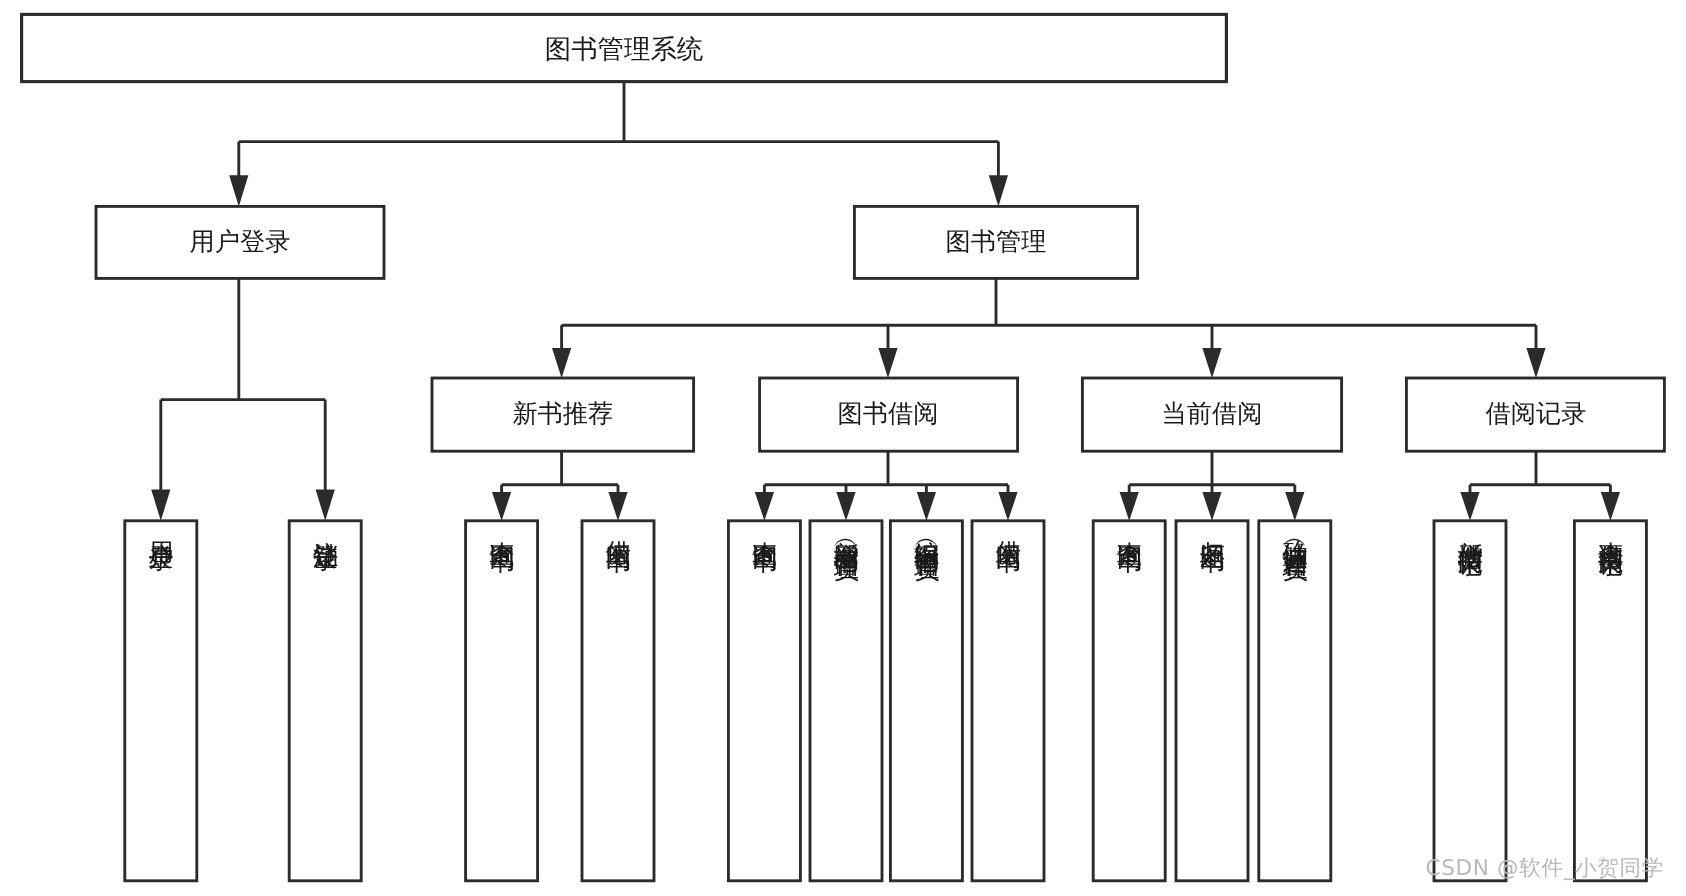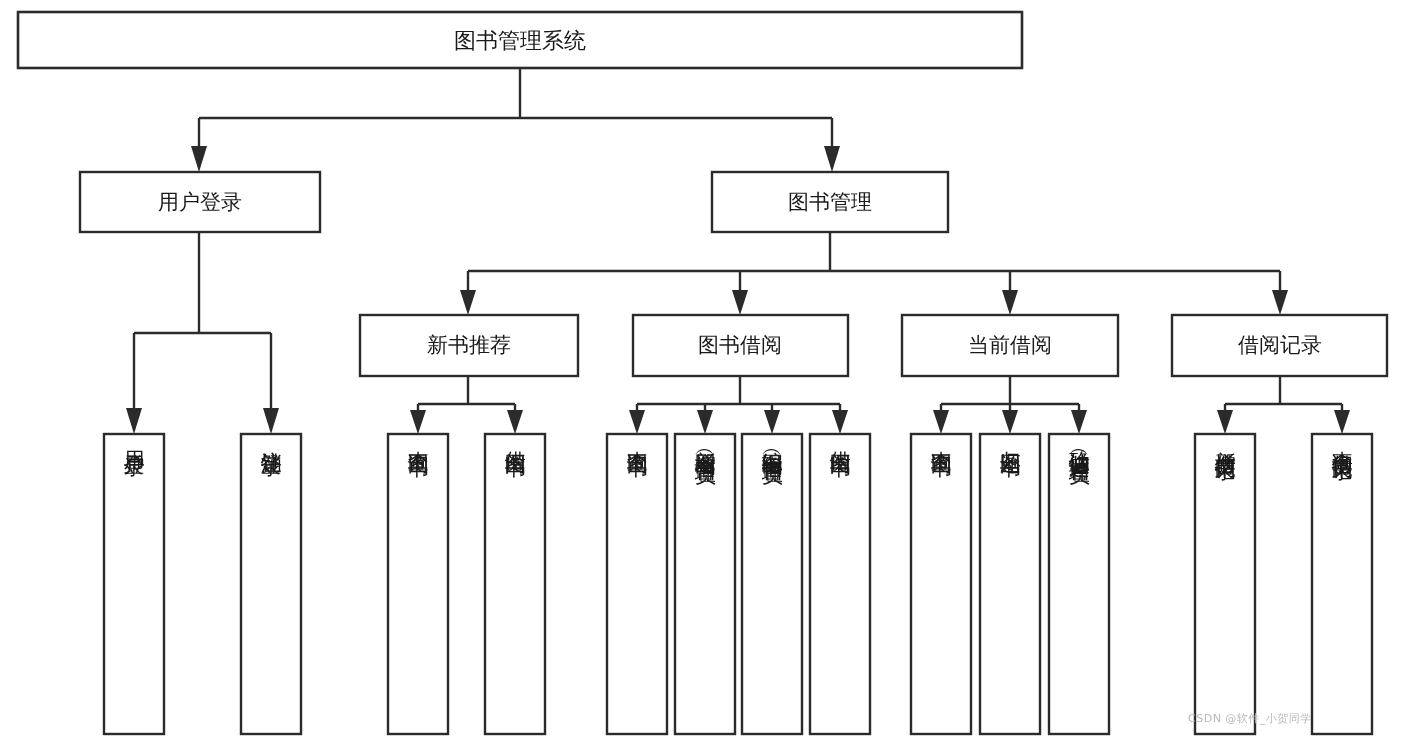--- a/index.html
+++ b/index.html
@@ -71,21 +71,21 @@
     line-height: 1.08;
     letter-spacing: 2px;
     color: #1a1a1a;
     white-space: nowrap;
   }
   .watermark {
     position: absolute;
     left: 1188px;
     top: 711px;
     font-family: "DejaVu Sans", "Liberation Sans", sans-serif;
-    font-size: 11px;
+    font-size: 18px;
     color: #b9b9b9;
     white-space: nowrap;
     letter-spacing: 0.5px;
   }
 </style>
 </head>
 <body>
 
 <div id="diagram-root">
 

